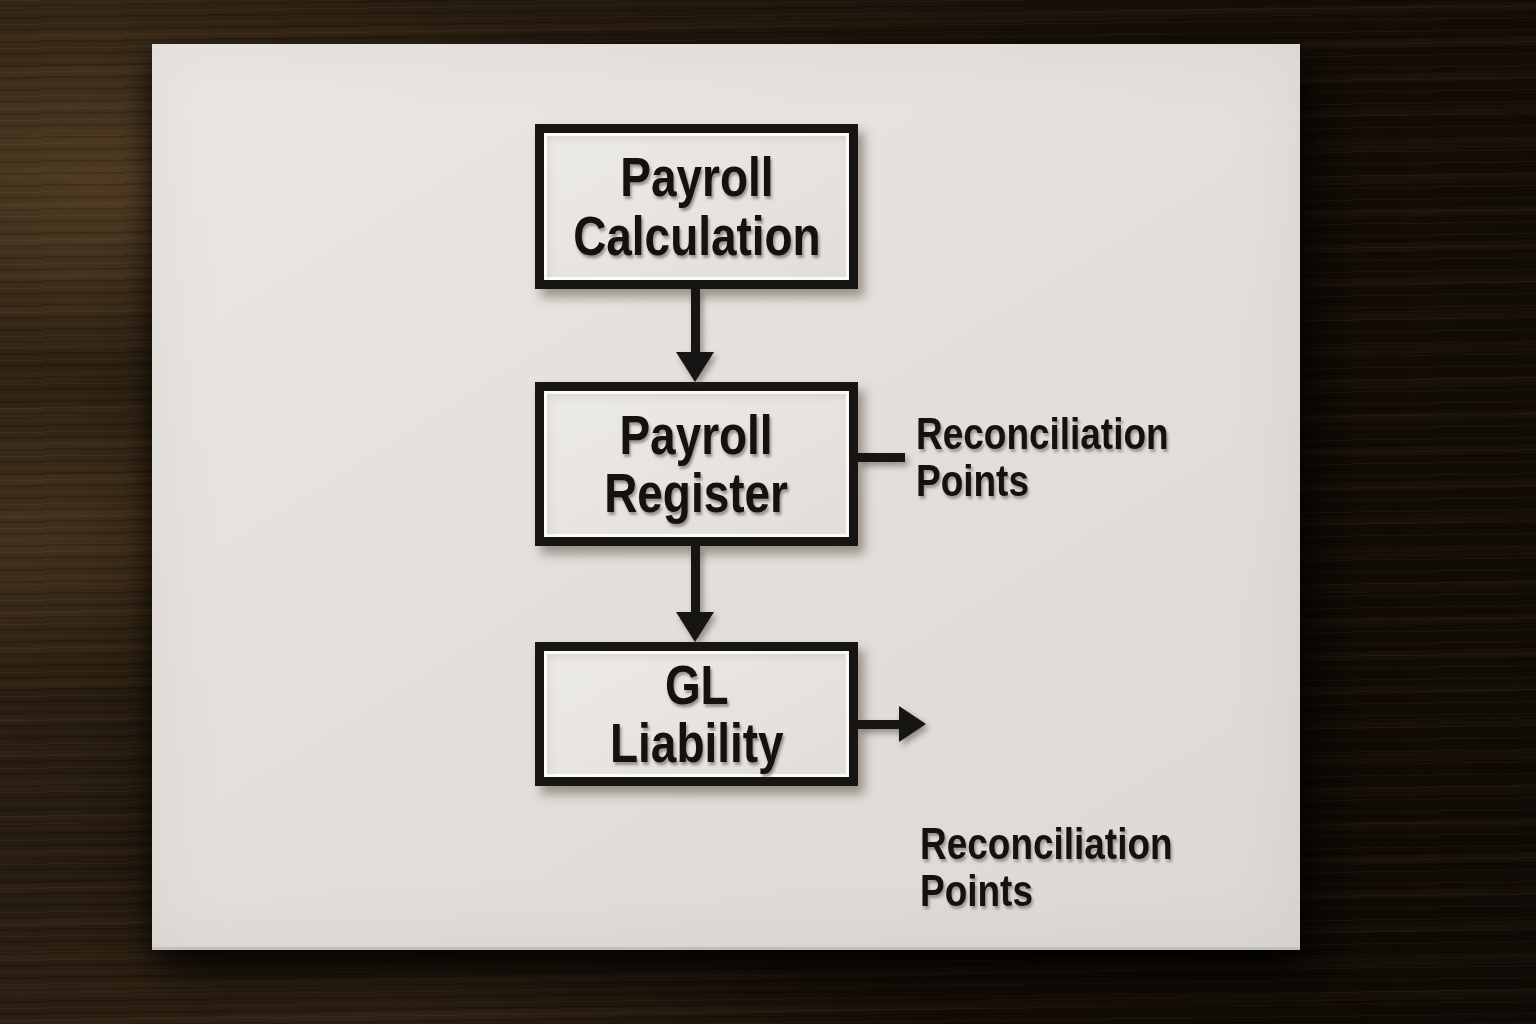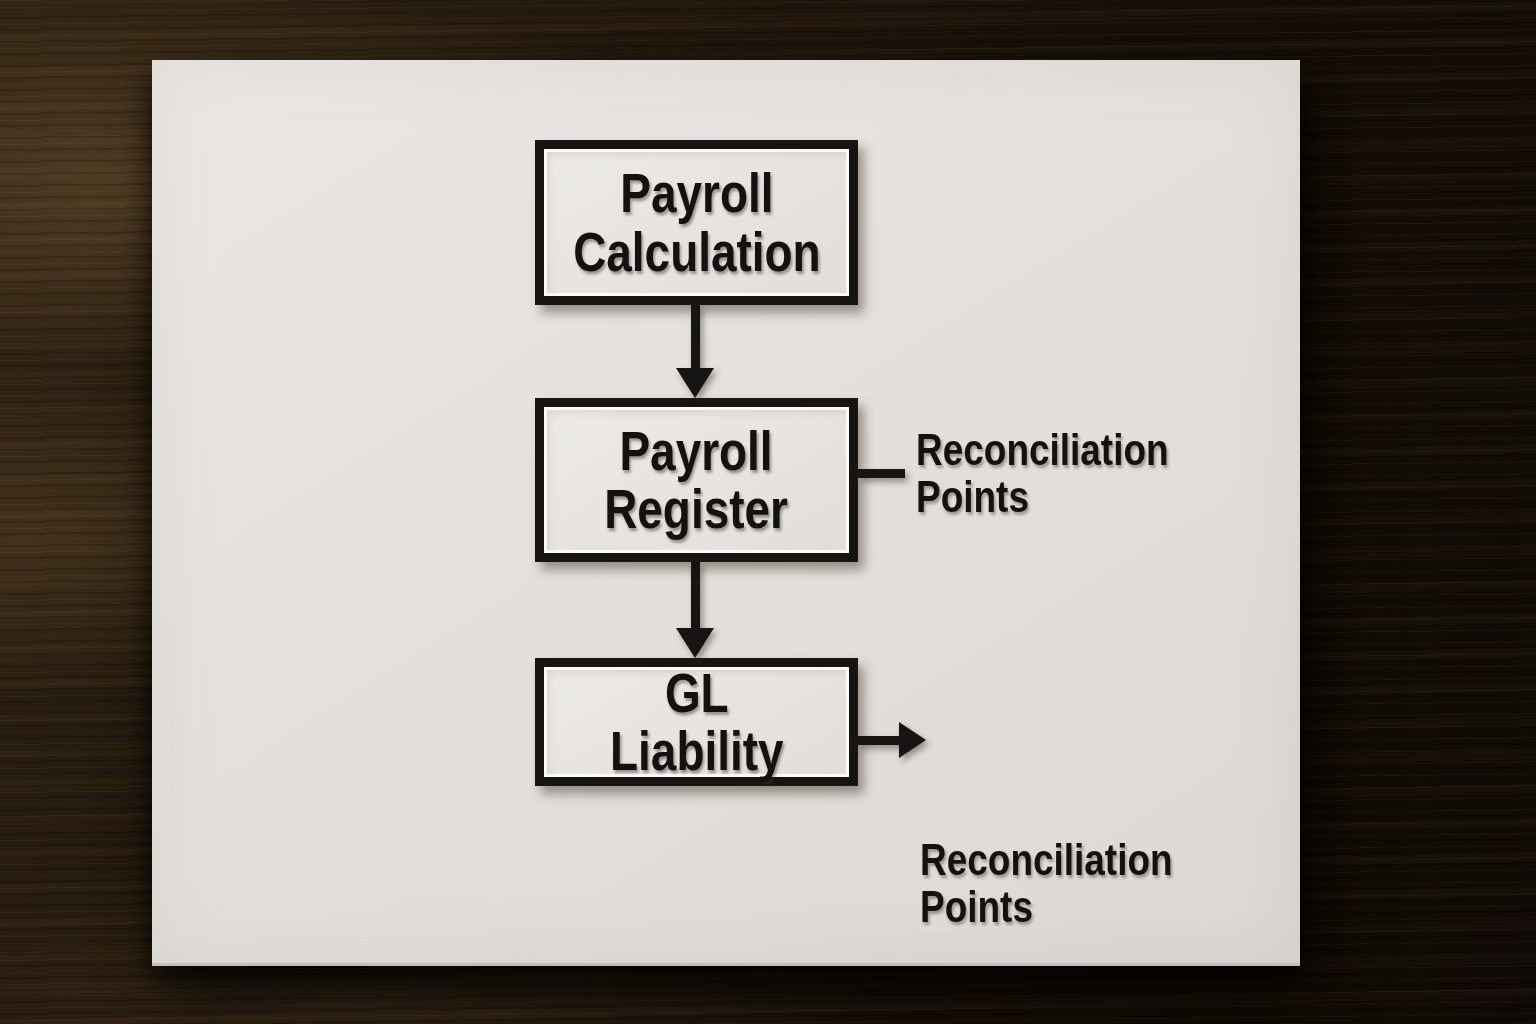--- a/index.html
+++ b/index.html
@@ -31,21 +31,21 @@
         rgba(0, 0, 0, 0.16) 5px, rgba(0, 0, 0, 0.16) 7px,
         transparent 7px, transparent 12px),
       repeating-linear-gradient(178.8deg,
         rgba(150, 110, 65, 0.05) 0px, rgba(150, 110, 65, 0.05) 9px,
         transparent 9px, transparent 34px);
   }
 
   
   .paper {
     position: absolute;
-    left: 152px; top: 60px;
+    left: 152px; top: 44px;
     width: 1148px; height: 903px;
     background: linear-gradient(148deg, #ebe7e4 0%, #e4e0dc 42%, #dcd8d4 100%);
     box-shadow:
       0 16px 30px rgba(0, 0, 0, 0.80),
       22px 26px 55px rgba(0, 0, 0, 0.55),
       inset 0 0 70px rgba(130, 118, 104, 0.10);
   }
   .paper::after { 
     content: "";
     position: absolute; left: 0; right: 0; bottom: -3px; height: 3px;
@@ -74,21 +74,21 @@
     color: #141210;
     letter-spacing: 0px;
     transform: scaleX(0.82);
     text-shadow: 2px 3px 3px rgba(58, 48, 38, 0.45);
     white-space: nowrap;
   }
   .node-label span { display: block; }
 
   #node-payroll-calculation { left: 383px; top: 80px;  width: 323px; height: 165px; }
   #node-payroll-register    { left: 383px; top: 338px; width: 323px; height: 164px; }
-  #node-gl-liability        { left: 383px; top: 598px; width: 323px; height: 128px; }
+  #node-gl-liability        { left: 383px; top: 598px; width: 323px; height: 144px; }
   #node-vendor-remittance   { left: 772px; top: 598px; width: 296px; height: 162px; }
 
   
   .shaft-v, .shaft-h, .head-down, .head-right {
     position: absolute;
     filter: drop-shadow(3px 4px 3px rgba(55, 45, 35, 0.45));
   }
   .shaft-v { width: 9px; background: #171513; }
   .shaft-h { height: 9px; background: #171513; }
   .head-down {

